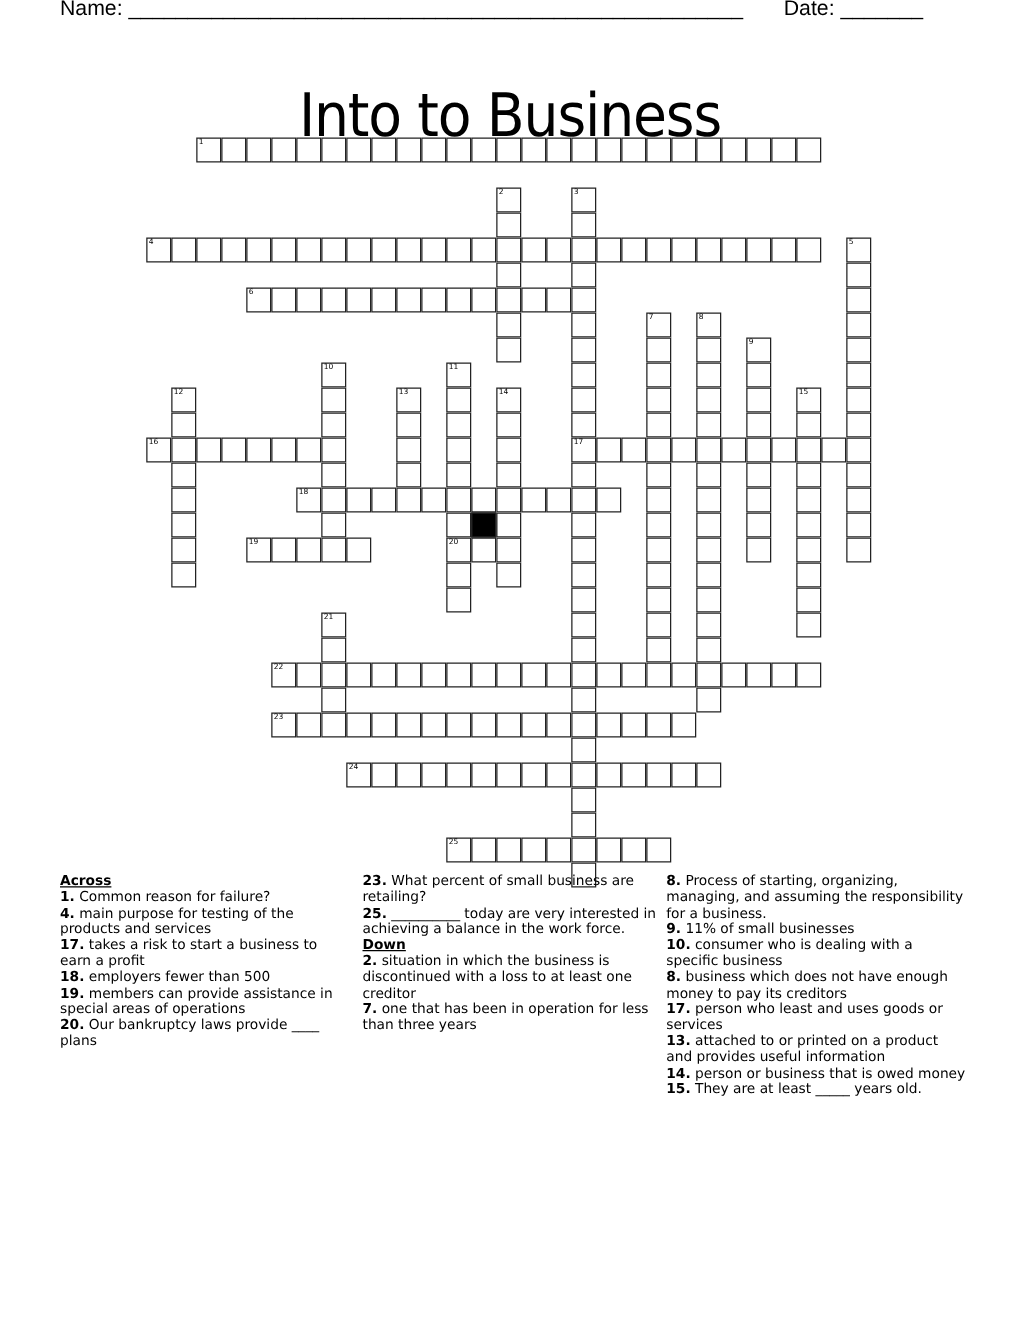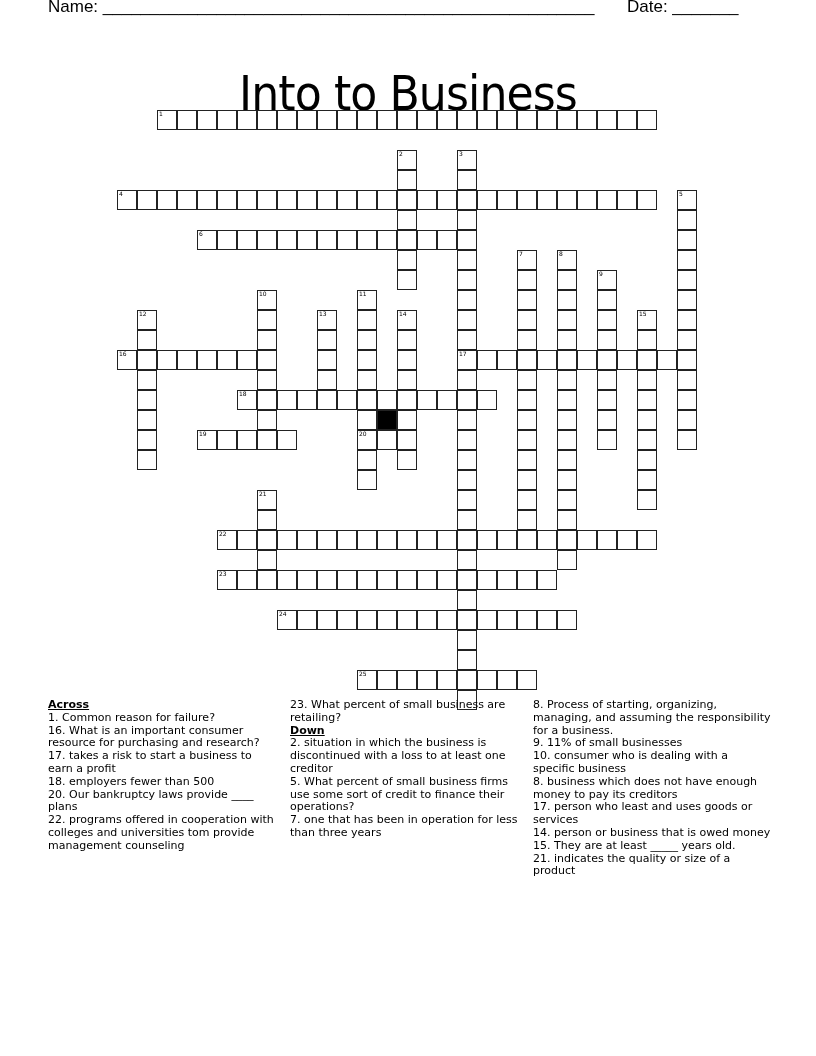--- a/index.html
+++ b/index.html
@@ -8,21 +8,21 @@
     .header .name { flex: 0 0 auto; }
     .header .date { position: absolute; left: 579px; }
     .title { position: absolute; top: 33px; left: 0; width: 816px; text-align: center; font-family: "DejaVu Sans", sans-serif; font-size: 48px; font-weight: normal; letter-spacing: -1px; transform: scaleX(0.92); transform-origin: 50% 50%; }
     #grid { position: absolute; left: 0; top: 0; width: 816px; height: 700px; }
     .cell { position: absolute; width: 20px; height: 20px; box-sizing: border-box; border: 1px solid #222; background: #fff; }
     .cell.black { background: #000; }
     .num { position: absolute; left: 1px; top: -1px; font-size: 6px; font-family: "DejaVu Sans", sans-serif; line-height: 8px; color: #000; }
     .clues { position: absolute; top: 699px; font-family: "DejaVu Sans", sans-serif; font-size: 11px; line-height: 12.8px; }
     .clues .heading { font-weight: bold; text-decoration: underline; margin: 0; }
     .clue { margin: 0 0 0 0; }
-    .clue b { font-weight: normal; text-align: right; }
+    .clue b { font-weight: bold; text-align: right; }
     .col1 { left: 48px; width: 230px; }
     .col2 { left: 290px; width: 236px; }
     .col3 { left: 533px; width: 240px; }
   </style>
 </head>
 <body>
 
 <div class="header">
   <span class="name">Name: ____________________________________________________</span>
   <span class="date">Date: _______</span>
@@ -364,37 +364,37 @@
     <div class="cell" style="left: 437px; top: 670px;"></div>
     <div class="cell" style="left: 477px; top: 670px;"></div>
     <div class="cell" style="left: 497px; top: 670px;"></div>
     <div class="cell" style="left: 517px; top: 670px;"></div>
     <div class="cell black" style="left: 377px; top: 410px;"></div>
   </div>
 
 <div class="clues col1">
   <div class="heading">Across</div>
   <div class="clue"><b>1.</b> <span>Common reason for failure?</span></div>
-  <div class="clue"><b>16.</b> <span>What is an important consumer resource for purchasing and research?</span></div>
+  <div class="clue"><b>4.</b> <span>main purpose for testing of the products and services</span></div>
   <div class="clue"><b>17.</b> <span>takes a risk to start a business to earn a profit</span></div>
   <div class="clue"><b>18.</b> <span>employers fewer than 500</span></div>
+  <div class="clue"><b>19.</b> <span>members can provide assistance in special areas of operations</span></div>
   <div class="clue"><b>20.</b> <span>Our bankruptcy laws provide ____ plans</span></div>
-  <div class="clue"><b>22.</b> <span>programs offered in cooperation with colleges and universities tom provide management counseling</span></div>
 </div>
 
 <div class="clues col2">
   <div class="clue"><b>23.</b> <span>What percent of small business are retailing?</span></div>
+  <div class="clue"><b>25.</b> <span>__________ today are very interested in achieving a balance in the work force.</span></div>
   <div class="heading">Down</div>
   <div class="clue"><b>2.</b> <span>situation in which the business is discontinued with a loss to at least one creditor</span></div>
-  <div class="clue"><b>5.</b> <span>What percent of small business firms use some sort of credit to finance their operations?</span></div>
   <div class="clue"><b>7.</b> <span>one that has been in operation for less than three years</span></div>
 </div>
 
 <div class="clues col3">
   <div class="clue"><b>8.</b> <span>Process of starting, organizing, managing, and assuming the responsibility for a business.</span></div>
   <div class="clue"><b>9.</b> <span>11% of small businesses</span></div>
   <div class="clue"><b>10.</b> <span>consumer who is dealing with a specific business</span></div>
   <div class="clue"><b>8.</b> <span>business which does not have enough money to pay its creditors</span></div>
   <div class="clue"><b>17.</b> <span>person who least and uses goods or services</span></div>
+  <div class="clue"><b>13.</b> <span>attached to or printed on a product and provides useful information</span></div>
   <div class="clue"><b>14.</b> <span>person or business that is owed money</span></div>
   <div class="clue"><b>15.</b> <span>They are at least _____ years old.</span></div>
-  <div class="clue"><b>21.</b> <span>indicates the quality or size of a product</span></div>
 </div>
 
 </body></html>

